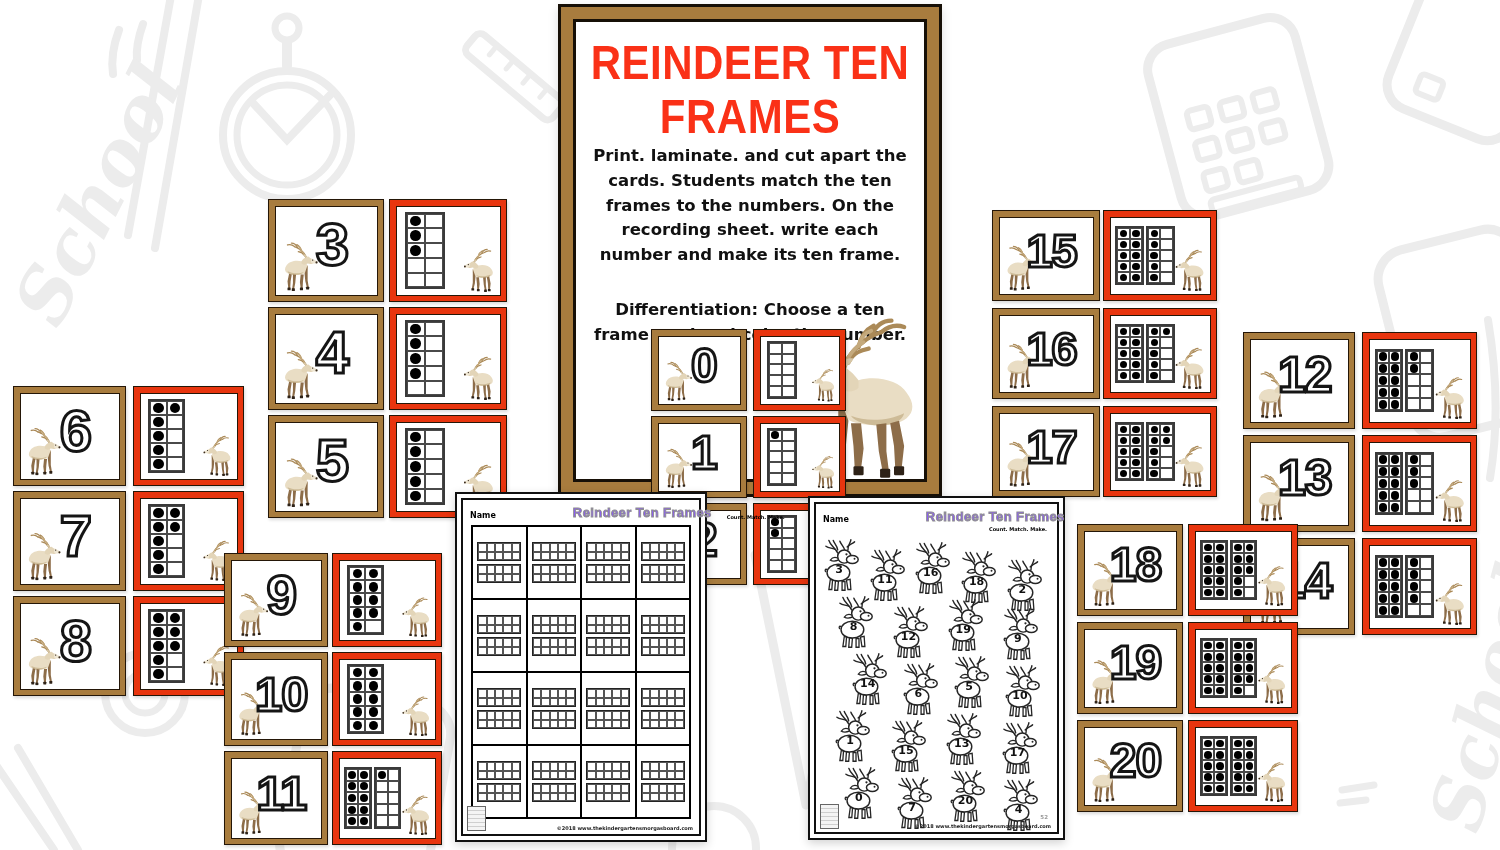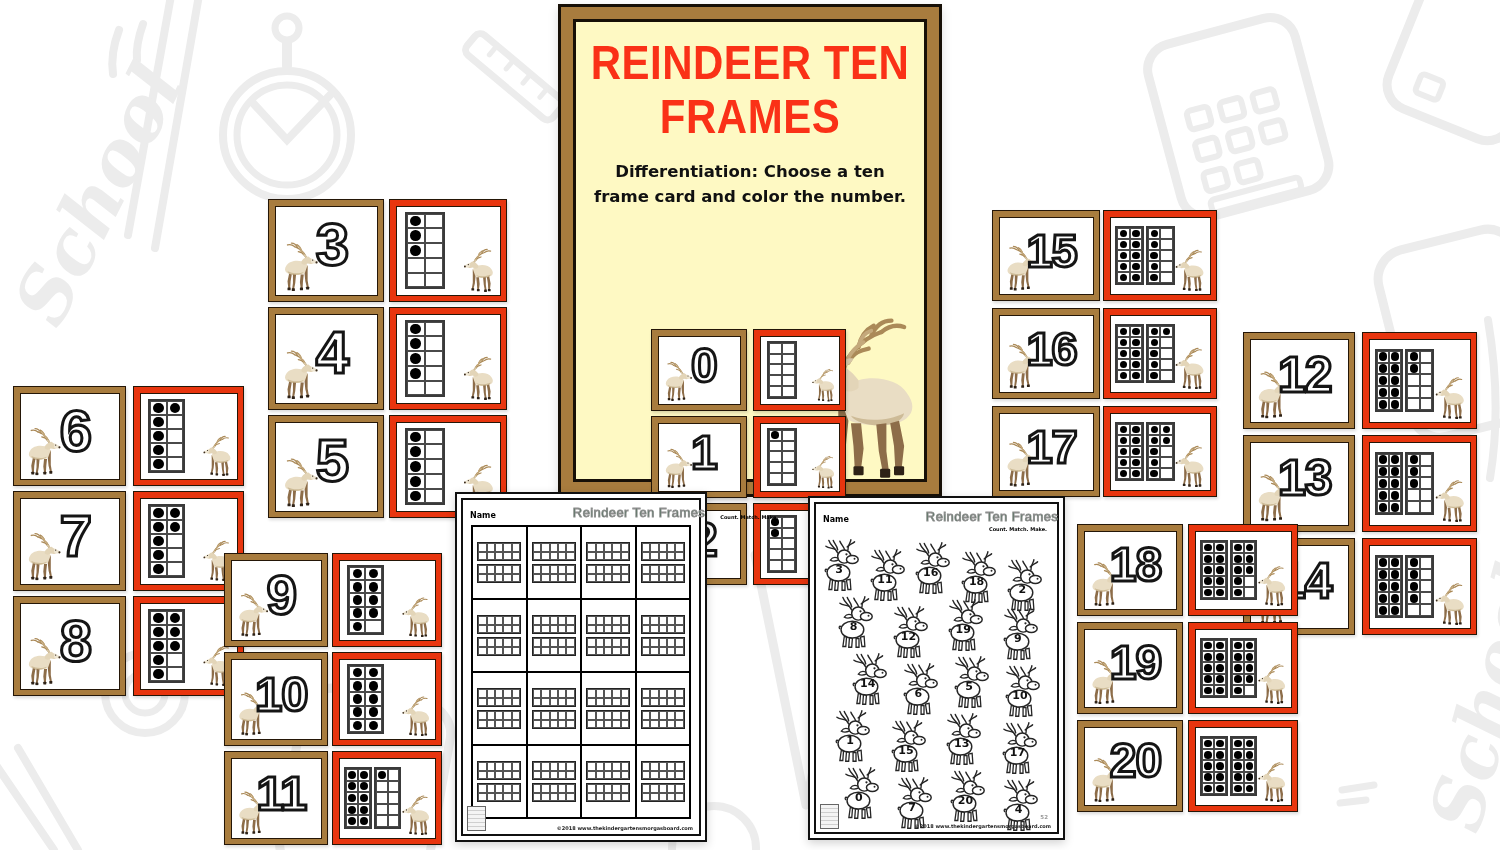--- a/index.html
+++ b/index.html
@@ -5,21 +5,21 @@
   html,body{margin:0;padding:0;background:#fff;}
   #stage{position:relative;width:1500px;height:850px;overflow:hidden;background:#fff;
          font-family:"DejaVu Sans",sans-serif;}
   
   #doodles{position:absolute;inset:0;z-index:0;}
   .doodle-text{font-family:"DejaVu Serif",serif;font-style:italic;font-weight:700;fill:#ececec;}
   
   .poster{position:absolute;left:558px;top:4px;width:384px;height:493px;box-sizing:border-box;
           background:#a87c3e;border:3.5px solid #171007;padding:12px;z-index:1;
           box-shadow:0 4px 10px rgba(0,0,0,.13);}
-  .poster-in{position:relative;width:100%;height:100%;box-sizing:border-box;background:#fef9c3;
+  .poster-in{position:relative;width:100%;height:100%;box-sizing:border-box;background:#ffffff;
              border:3.5px solid #171007;overflow:hidden;text-align:center;padding:8px 14px;}
   .poster-title{margin-top:6px;font-family:"Liberation Sans",sans-serif;font-weight:800;
                 font-size:42px;line-height:1.12;color:#fa3117;letter-spacing:.5px;
                 transform:scaleY(1.14);transform-origin:top center;}
   .poster-body{margin:14px 2px 0;font-weight:700;font-size:16.5px;line-height:1.5;color:#111;}
   .poster-body.p2{margin-top:30px;}
   .big-deer{position:absolute;right:-8px;bottom:0;width:152px;height:200px;transform:scaleX(-1);}
   
   .group{position:absolute;display:grid;grid-template-columns:var(--cw) var(--fw);
          grid-auto-rows:var(--ch);column-gap:var(--cg);row-gap:var(--rg);}
@@ -53,22 +53,22 @@
   
   .sheet{position:absolute;box-sizing:border-box;background:#fff;border:2px solid #101010;
          padding:4px;z-index:7;box-shadow:0 3px 9px rgba(0,0,0,.18);}
   .sheet-in{position:relative;width:100%;height:100%;box-sizing:border-box;
             border:2.5px solid #101010;padding:5px 7px;}
   .sheet-left{left:455px;top:492px;width:252px;height:350px;}
   .sheet-right{left:808px;top:496px;width:257px;height:344px;}
   .ws-head{display:flex;align-items:flex-end;gap:15px;}
   .ws-name{font-weight:700;font-size:8px;}
   .ws-line{flex:1;border-bottom:1.1px solid #000;height:7px;}
-  .ws-title{font-family:"Liberation Sans",sans-serif;font-weight:400;font-size:13px;
-            color:#14532d;-webkit-text-stroke:.9px #8f8f8f;letter-spacing:.4px;white-space:nowrap;padding-left:47px;}
+  .ws-title{font-family:"Liberation Sans",sans-serif;font-weight:700;font-size:13px;
+            color:#8b5cf6;-webkit-text-stroke:.9px #8f8f8f;letter-spacing:.4px;white-space:nowrap;padding-left:47px;}
   .ws-sub{font-weight:700;font-size:5px;white-space:nowrap;}
   .sheet-right .ws-sub{position:absolute;right:10px;top:22px;}
   .ws-grid{position:absolute;left:8px;right:8px;top:25px;bottom:15px;display:grid;
            grid-template-columns:repeat(4,1fr);grid-template-rows:repeat(4,1fr);
            border:1.6px solid #000;}
   .wcell{border:.9px solid #000;display:flex;flex-direction:column;align-items:center;
          justify-content:center;gap:3px;}
   .mini{width:42px;height:17px;display:grid;grid-template-columns:repeat(5,1fr);
         grid-template-rows:repeat(2,1fr);border:1.3px solid #222;}
   .mtc{border:.6px solid #555;}
@@ -205,20 +205,21 @@
       </symbol>
     </defs>
   </svg>
 
   <div class="poster">
     <div class="poster-in">
       <div class="poster-title">
         <div>REINDEER TEN</div>
         <div>FRAMES</div>
       </div>
+      <p class="poster-body">Print. laminate. and cut apart the cards. Students match the ten frames to the numbers.  On the recording sheet. write each number and make its ten frame.</p>
       <p class="poster-body p2">Differentiation: Choose a ten frame card and color the number.</p>
       <svg class="big-deer" viewBox="0 0 120 130" preserveAspectRatio="xMidYMax meet">
           <use href="#deer-photo"></use>
         </svg>
     </div>
   </div>
 
   <div class="group g012">
       <div class="card brown">
         <div class="card-in">

